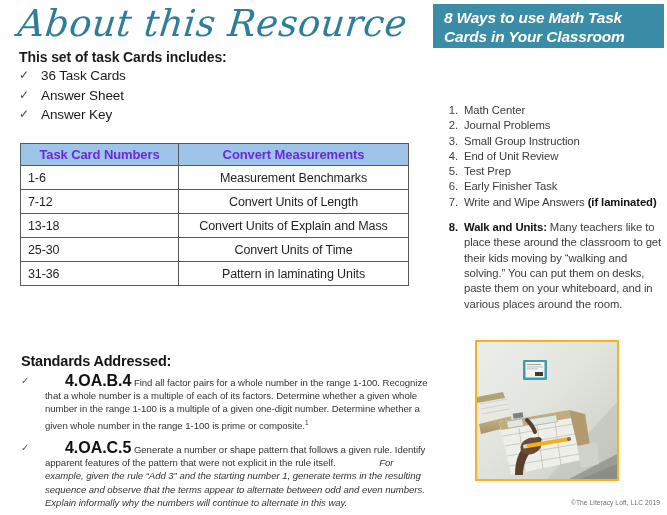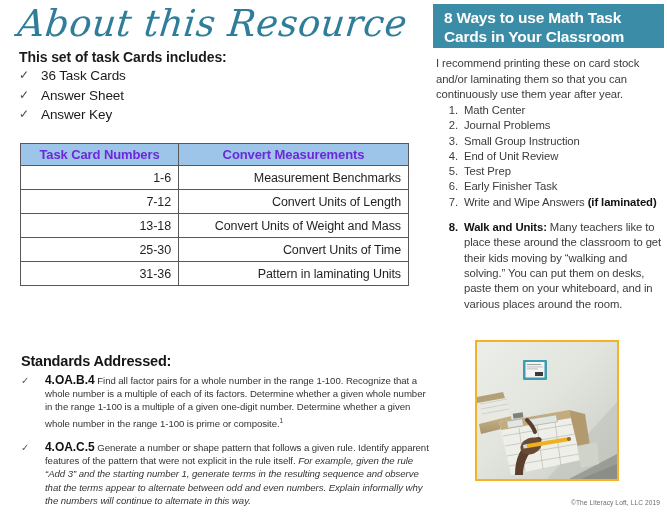--- a/index.html
+++ b/index.html
@@ -94,24 +94,24 @@
     background: #9cc5e9;
     font-weight: bold;
     font-size: 13px;
     text-align: center;
     color: #6d28d9;
     height: 21px;
   }
   #task-card-table col.col-num { width: 158px; }
   #task-card-table col.col-topic { width: 230px; }
   #task-card-table td.num {
-    text-align: right;
+    text-align: left;
   }
   #task-card-table td.topic {
-    text-align: right;
+    text-align: center;
   }
 
   
   #standards-heading {
     position: absolute;
     left: 21px;
     top: 353px;
     font-size: 14.5px;
     font-weight: bold;
     letter-spacing: -0.2px;
@@ -133,24 +133,26 @@
     margin-left: 24px;
     font-size: 9.6px;
     line-height: 13.2px;
     color: #343434;
     text-align: left;
     letter-spacing: -0.05px;
   }
   .standard-item .code {
     font-weight: bold;
     color: #111111;
-    font-size: 12px;
+    font-size: 16px;
+    margin-left: 20px;
   }
   .standard-item .em {
     font-style: italic;
+    margin-left: 41px;
   }
   .standard-item sup {
     font-size: 6.5px;
     vertical-align: super;
   }
   #standard-1 { top: 374px; }
   #standard-2 { top: 441px; }
 
   
   #right-column {
@@ -172,20 +174,21 @@
   #ways-header-title {
     position: absolute;
     left: 11px;
     top: 4px;
     width: 214px;
     font-size: 15.5px;
     line-height: 19px;
     font-weight: bold;
     color: #ffffff;
     letter-spacing: -0.2px;
+    font-style: italic;
   }
 
   #recommend-paragraph {
     position: absolute;
     left: 6px;
     top: 56px;
     width: 226px;
     font-size: 11.3px;
     line-height: 15.5px;
     color: #3c3c3c;
@@ -285,21 +288,21 @@
       <tr>
         <td class="num">1-6</td>
         <td class="topic">Measurement Benchmarks</td>
       </tr>
       <tr>
         <td class="num">7-12</td>
         <td class="topic">Convert Units of Length</td>
       </tr>
       <tr>
         <td class="num">13-18</td>
-        <td class="topic">Convert Units of Weight and Mass</td>
+        <td class="topic">Convert Units of Explain and Mass</td>
       </tr>
       <tr>
         <td class="num">25-30</td>
         <td class="topic">Convert Units of Time</td>
       </tr>
       <tr>
         <td class="num">31-36</td>
         <td class="topic">Pattern in laminating Units</td>
       </tr>
     </tbody>
@@ -322,21 +325,20 @@
   </div>
 
 </div>
 
 <div id="right-column">
 
   <div id="ways-header-box">
     <div id="ways-header-title">8 Ways to use Math Task Cards in Your Classroom</div>
   </div>
 
-  <div id="recommend-paragraph">I recommend printing these on card stock and/or laminating them so that you can continuously use them year after year.</div>
 
   <ul id="ways-list">
     <li>
       <span class="num">1.</span>
       <span>Math Center</span>
     </li>
     <li>
       <span class="num">2.</span>
       <span>Journal Problems</span>
     </li>

